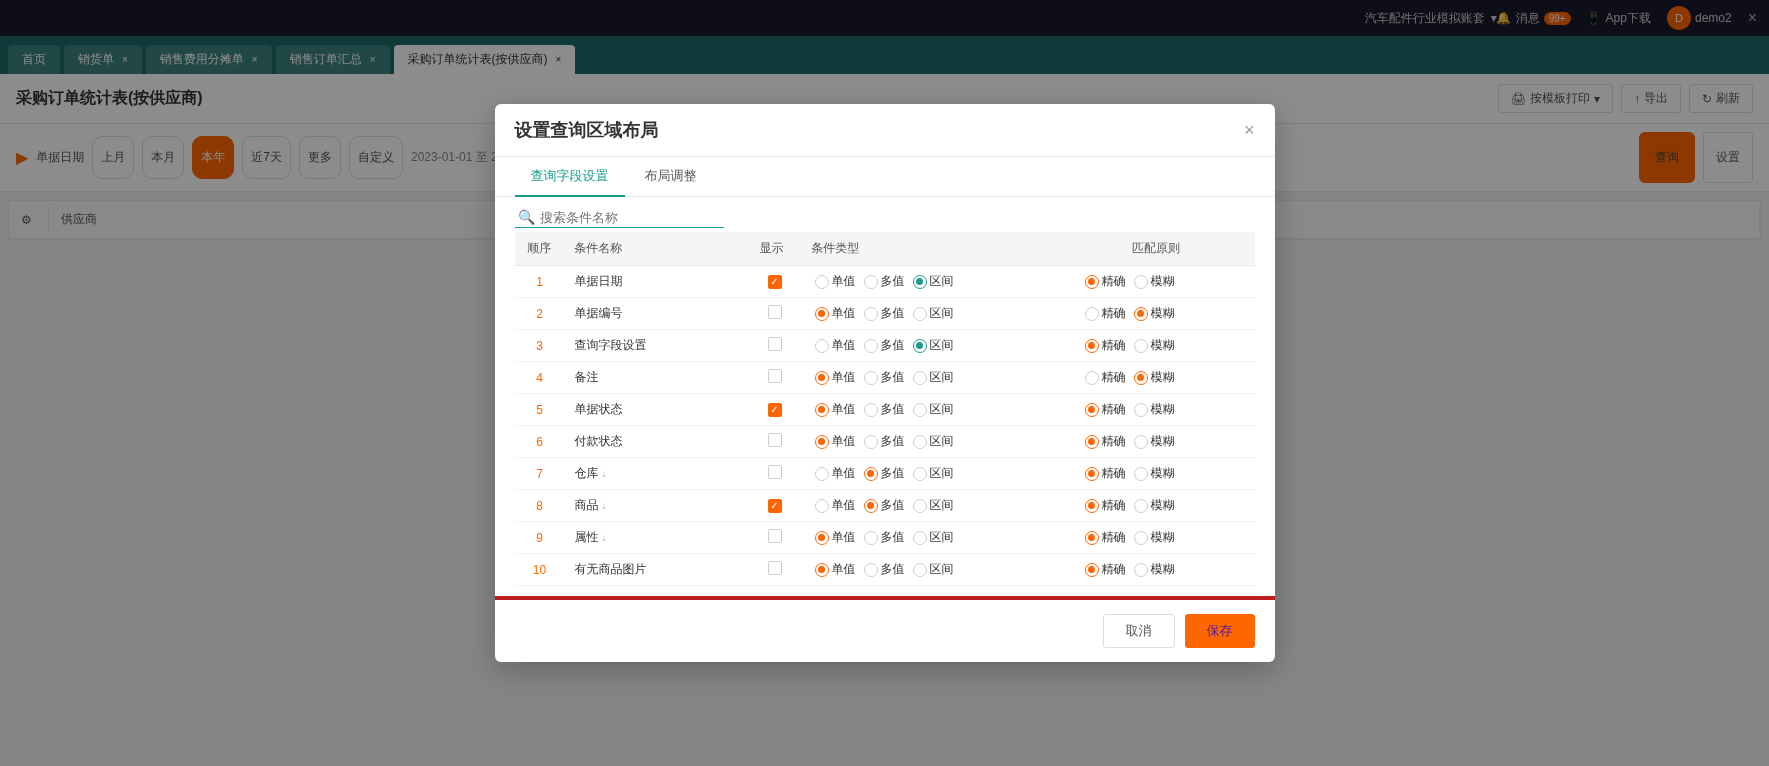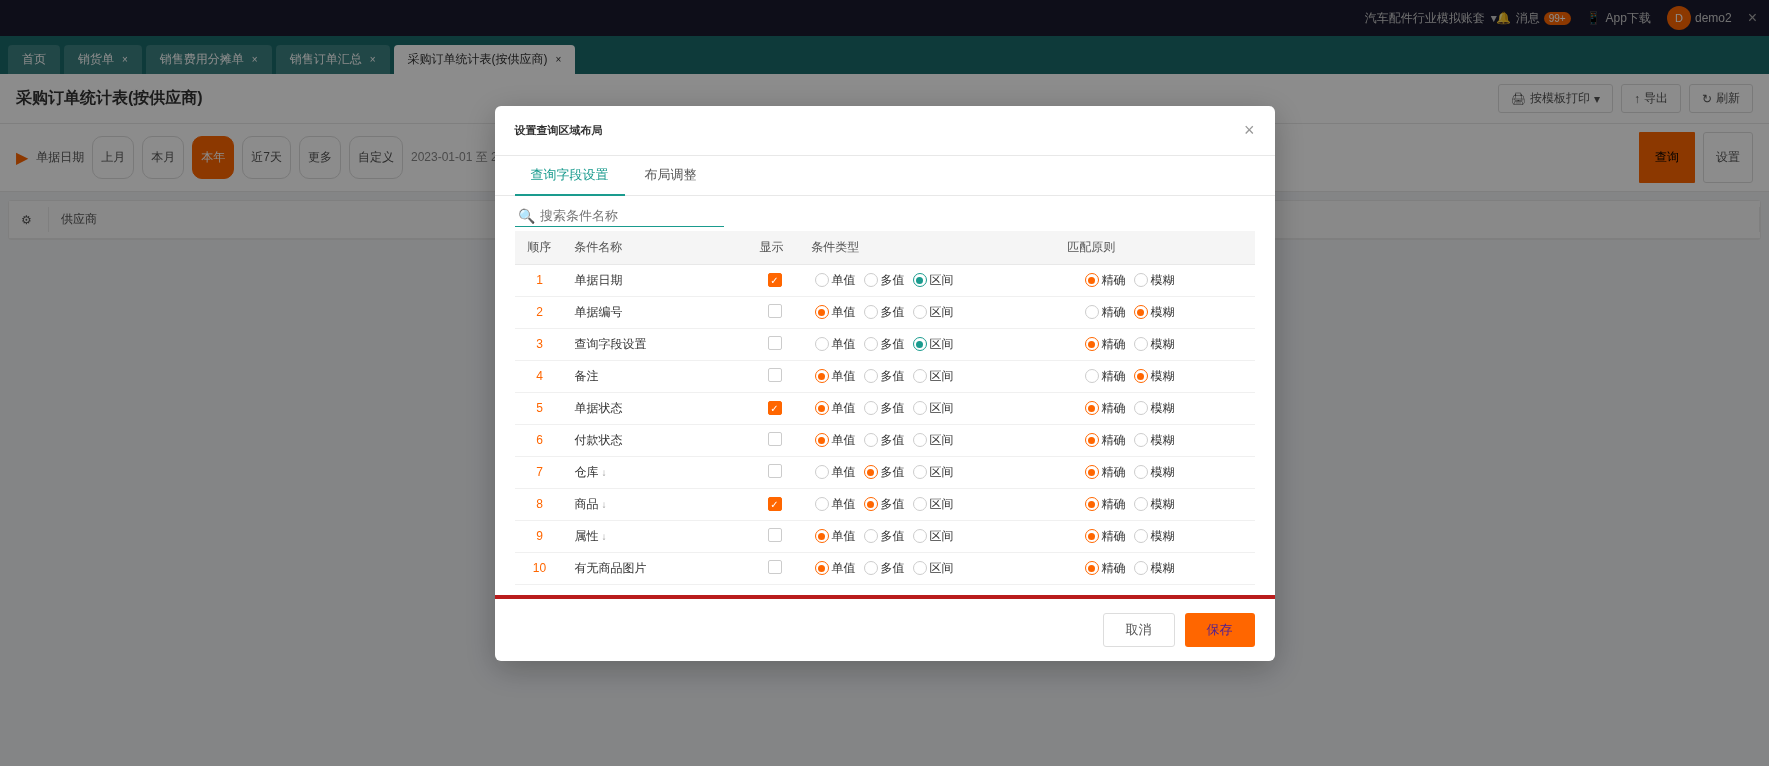--- a/index.html
+++ b/index.html
@@ -82,21 +82,21 @@
       padding: 12px 8px;
       border: 1px solid #ddd;
       border-radius: 10px;
       background: #fff;
       font-size: 12px;
       cursor: pointer;
       color: #555;
     }
     .date-btn.active { background: #f60; color: #fff; border-color: #f60; }
     .date-range { font-size: 12px; color: #888; }
-    .btn-query { padding: 17px 16px; background: #f60; color: #000000; border: none; border-radius: 1px; cursor: pointer; font-size: 12px; margin-left: auto; }
+    .btn-query { padding: 17px 16px; background: #f60; color: #404040; border: none; border-radius: 6px; cursor: pointer; font-size: 12px; margin-left: auto; }
     .btn-set { padding: 5px 12px; background: #fff; color: #555; border: 1px solid #ddd; border-radius: 3px; cursor: pointer; font-size: 12px; }
 
     
     .table-area {
       background: #fff;
       margin: 8px;
       border: 1px solid #e8e8e8;
       border-radius: 3px;
     }
     .table-header {
@@ -137,21 +137,21 @@
       flex-direction: column;
       box-shadow: 0 8px 32px rgba(0,0,0,0.25);
     }
     .dialog-header {
       padding: 14px 20px;
       border-bottom: 1px solid #e8e8e8;
       display: flex;
       align-items: center;
       justify-content: space-between;
     }
-    .dialog-title { font-size: 11px; font-weight: bold; color: #333; }
+    .dialog-title { font-size: 18px; font-weight: bold; color: #333; }
     .dialog-close { cursor: pointer; color: #999; font-size: 18px; }
 
     
     .dialog-tabs {
       display: flex;
       padding: 0 20px;
       border-bottom: 1px solid #e8e8e8;
       gap: 4px;
     }
     .dialog-tab {
@@ -197,21 +197,21 @@
       font-size: 12px;
       color: #555;
       font-weight: 500;
       text-align: left;
       border-bottom: 1px solid #e8e8e8;
     }
     .dt-head th:first-child { width: 50px; text-align: center; }
     .dt-head th:nth-child(2) { width: 180px; }
     .dt-head th:nth-child(3) { width: 60px; text-align: center; }
     .dt-head th:nth-child(4) { width: 260px; }
-    .dt-head th:nth-child(5) { width: 200px; }
+    .dt-head th:nth-child(5) { width: 200px; text-align: center; }
 
     .dt-body tr { border-bottom: 1px solid #f0f0f0; }
     .dt-body td {
       padding: 7px 10px;
       font-size: 12px;
       color: #333;
     }
     .dt-body td:first-child { text-align: center; color: #f60; font-weight: 500; }
     .dt-body td:nth-child(3) { text-align: center; }
 

